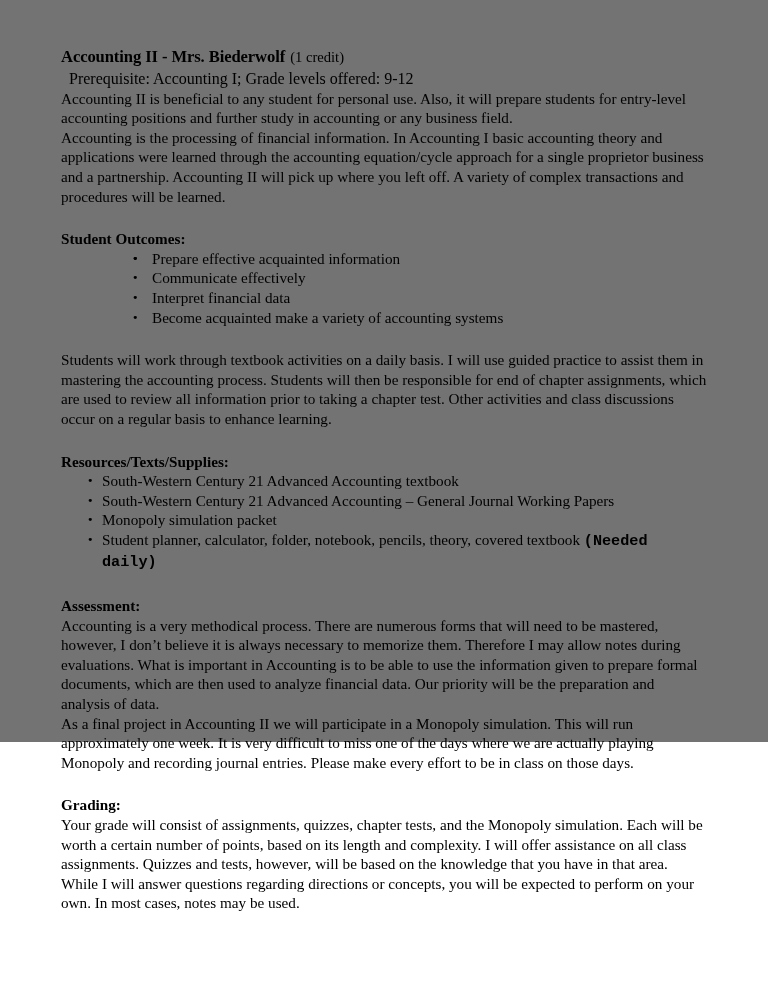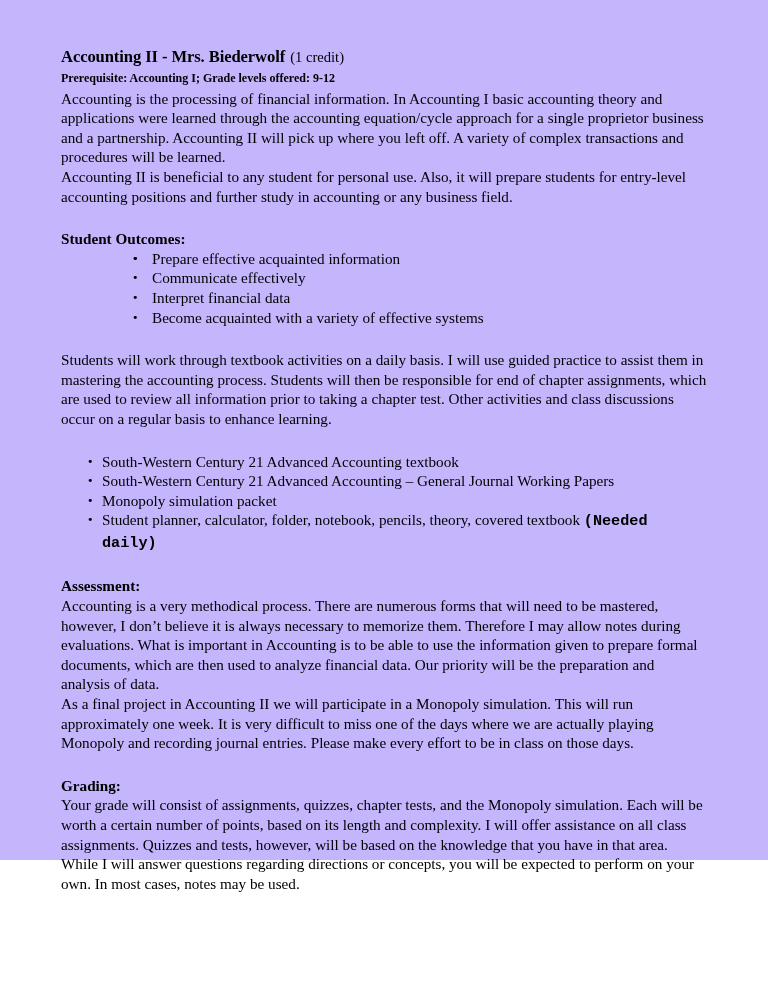--- a/index.html
+++ b/index.html
@@ -11,22 +11,22 @@
   body {
     width: 768px;
     height: 994px;
     font-family: "Liberation Serif", "DejaVu Serif", serif;
     color: #000000;
     -webkit-font-smoothing: antialiased;
   }
   .page {
     position: relative;
     width: 768px;
-    height: 860px;
-    background: #c4b5fd;
+    height: 742px;
+    background: #737373;
     box-sizing: border-box;
     padding: 46px 62px 16px 61px;
   }
   .doc {
     width: 646px;
     font-size: 15.2px;
     line-height: 19.6px;
   }
 
   
@@ -38,24 +38,23 @@
     font-weight: bold;
     font-size: 16.6px;
     letter-spacing: -0.1px;
   }
   .credit {
     font-weight: normal;
     font-size: 14.6px;
     margin-left: 5px;
   }
   .prereq {
-    margin: 1px 0 0 0;
-    font-size: 12px;
+    margin: 1px 0 0 8px;
+    font-size: 16px;
     line-height: 19.6px;
-    font-weight: bold;
   }
 
   
   p.para {
     margin: 0;
     text-align: left;
   }
   .gap-para {
     margin-top: 19.5px;
   }
@@ -111,39 +110,40 @@
 <body>
 
 <div class="page">
   <div class="doc">
 
     <div class="title-line">
       <span class="course-title">Accounting II - Mrs. Biederwolf</span><span class="credit">(1 credit)</span>
     </div>
     <div class="prereq">Prerequisite: Accounting I; Grade levels offered:  9-12</div>
 
+    <p class="para gap-para">Accounting II is beneficial to any student for personal use. Also, it will prepare students for entry-level accounting positions and further study in accounting or any business field.</p>
     <p class="para gap-para">Accounting is the processing of financial information. In Accounting I basic accounting theory and applications were learned through the accounting equation/cycle approach for a single proprietor business and a partnership. Accounting II will pick up where you left off. A variety of complex transactions and procedures will be learned.</p>
-    <p class="para gap-para">Accounting II is beneficial to any student for personal use. Also, it will prepare students for entry-level accounting positions and further study in accounting or any business field.</p>
 
     <div class="gap-section">
       <div class="heading">Student Outcomes:</div>
       <ul class="bullets indent-deep">
         <li><span class="bullet">•</span></li>
         <li><span class="bullet">•</span><span>Prepare effective acquainted information</span></li>
         <li><span class="bullet">•</span><span>Communicate effectively</span></li>
         <li><span class="bullet">•</span><span>Interpret financial data</span></li>
-        <li><span class="bullet">•</span><span>Become acquainted with a variety of effective systems</span></li>
+        <li><span class="bullet">•</span><span>Become acquainted make a variety of accounting systems</span></li>
       </ul>
     </div>
 
     <div class="gap-section">
       <p class="para">Students will work through textbook activities on a daily basis. I will use guided practice to assist them in mastering the accounting process. Students will then be responsible for end of chapter assignments, which are used to review all information prior to taking a chapter test. Other activities and class discussions occur on a regular basis to enhance learning.</p>
     </div>
 
     <div class="gap-section">
+      <div class="heading">Resources/Texts/Supplies:</div>
       <ul class="bullets indent-shallow">
         <li><span class="bullet">•</span><span>South-Western Century 21 Advanced Accounting textbook</span></li>
         <li><span class="bullet">•</span><span>South-Western Century 21 Advanced Accounting – General Journal Working Papers</span></li>
         <li><span class="bullet">•</span><span>Monopoly simulation packet</span></li>
         <li><span class="bullet">•</span><span>Student planner, calculator, folder, notebook, pencils, theory, covered textbook </span><span class="bold-inline">(Needed daily)</span></li>
       </ul>
     </div>
 
     <div class="gap-section">
       <div class="heading">Assessment:</div>

